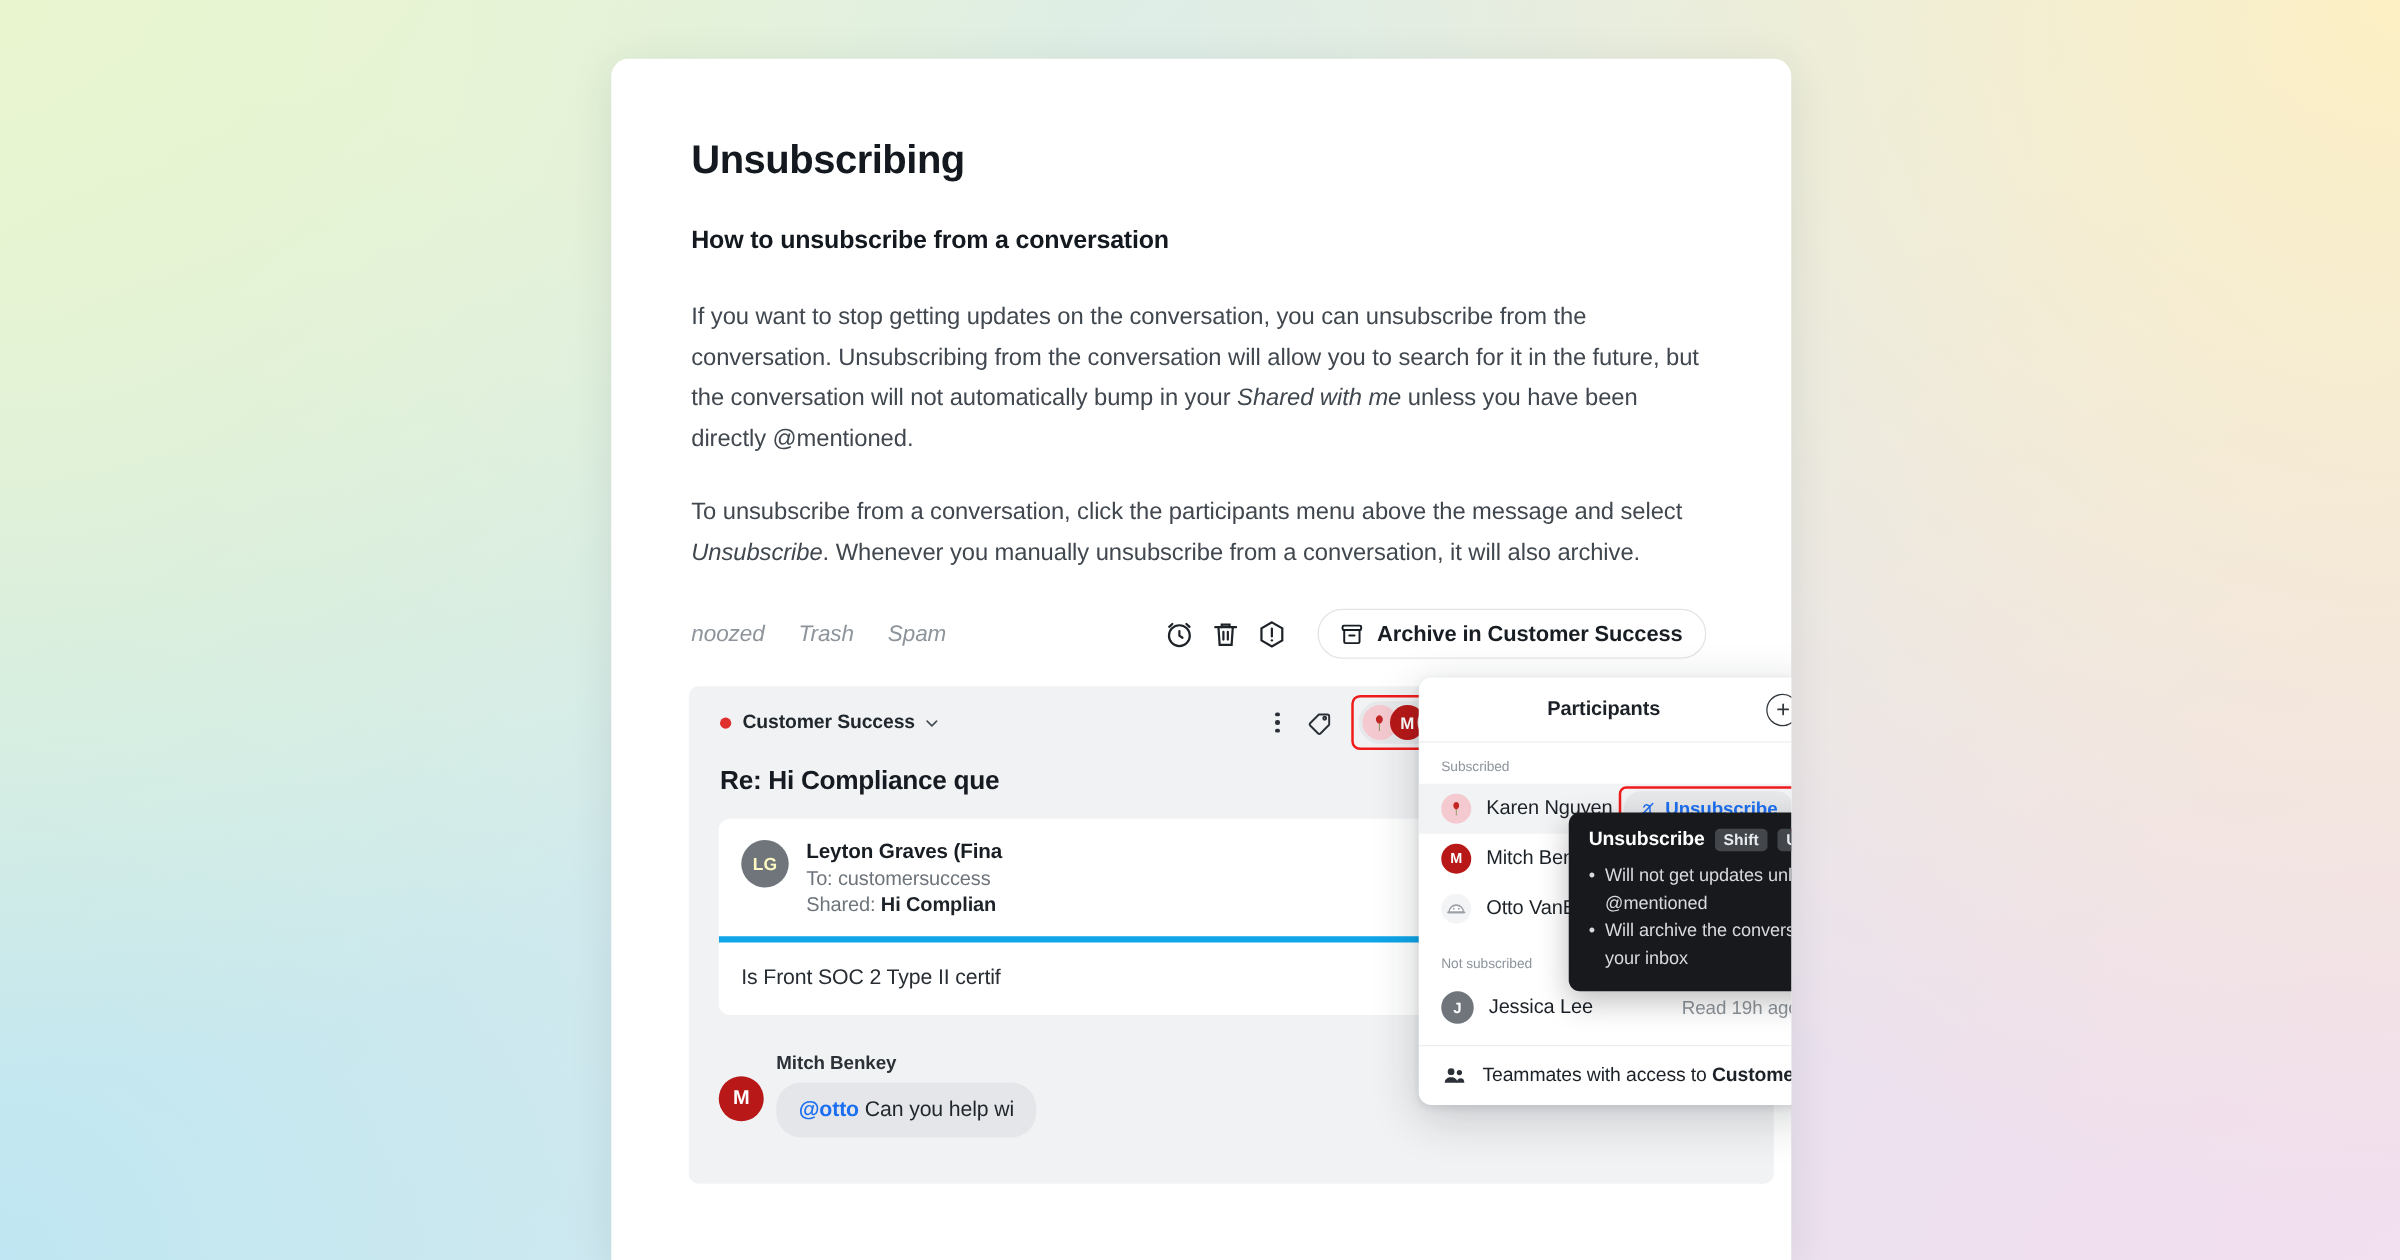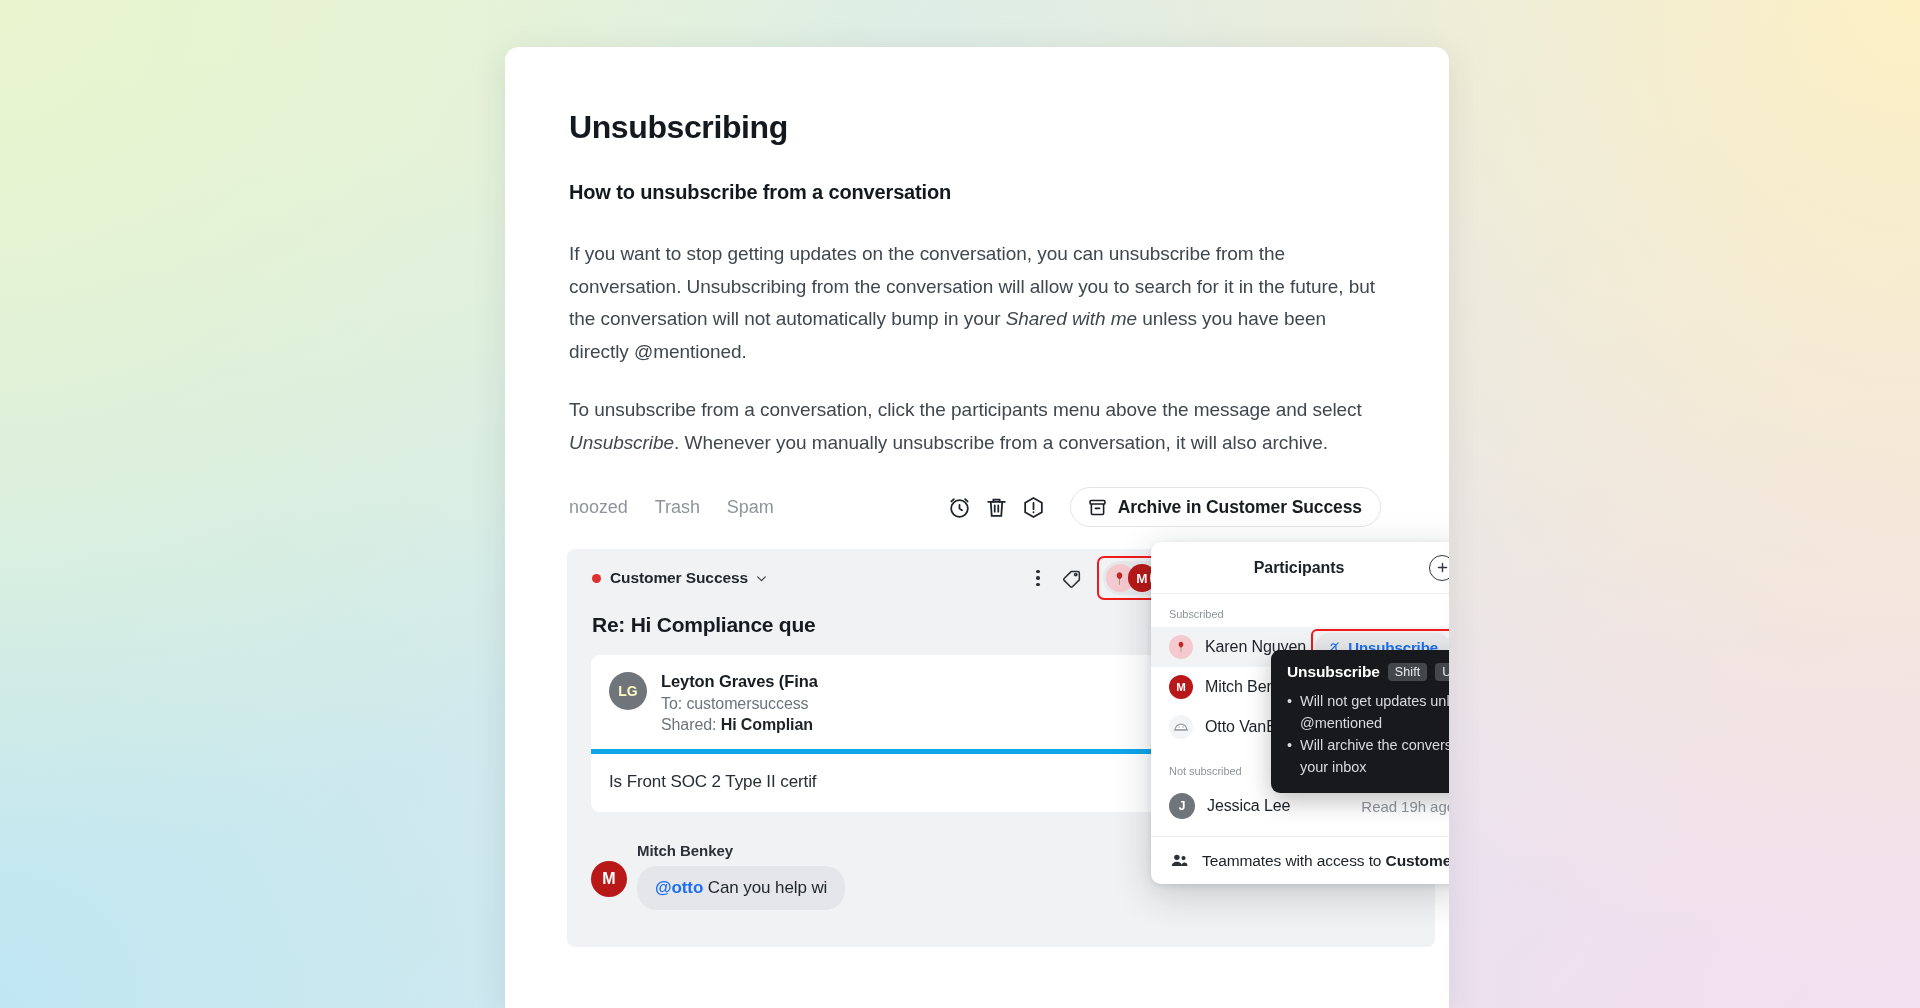--- a/index.html
+++ b/index.html
@@ -20,21 +20,20 @@
 
   
   .page-card {
     position: absolute;
     left: 489px; top: 47px;
     width: 944px; height: 961px;
     background: #ffffff;
     border-radius: 14px 14px 0 0;
     box-shadow: 0 6px 34px rgba(40,50,60,0.10);
     overflow: hidden;
-    margin-left: 16px;
   }
 
   .doc { padding: 62px 68px 0 64px; }
 
   .doc-title {
     font-size: 32px; font-weight: 700; color: #13191f;
     letter-spacing: -0.4px; margin-bottom: 35px;
   }
   .doc-h2 {
     font-size: 20px; font-weight: 700; color: #13191f;
@@ -46,21 +45,21 @@
   }
   .doc-p em { font-style: italic; }
 
   
   .toolbar {
     display: flex; align-items: center;
     margin-top: 25px; height: 44px;
   }
   .tb-tabs { display: flex; gap: 27px; }
   .tb-tab {
-    font-size: 18px; color: #8d949b; letter-spacing: -0.05px;
+    font-size: 18px; color: #8d949b; letter-spacing: -0.05px; font-style: italic;
   }
   .tb-icons {
     margin-left: auto; display: flex; align-items: center; gap: 12px;
   }
   .tb-ico { width: 25px; height: 25px; display: block; color: #1d2329; }
   .archive-btn {
     display: flex; align-items: center; gap: 10px;
     height: 40px; padding: 0 18px 0 16px;
     border: 1px solid #e2e5e8; border-radius: 20px;
     background: #fff; margin-left: 12px;
@@ -253,21 +252,21 @@
     border-radius: 9px;
     padding: 13px 16px 15px 16px;
     z-index: 40;
     box-shadow: 0 8px 24px rgba(0,0,0,0.25);
   }
   .tt-head { display: flex; align-items: center; gap: 8px; margin-bottom: 9px; }
   .tt-title { font-size: 15.5px; font-weight: 700; color: #fff; letter-spacing: -0.1px; }
   .kbd {
     background: #43474c; color: #e9ebed;
     border-radius: 4px; padding: 2px 7px;
-    font-size: 12.5px; font-weight: 400; letter-spacing: 0.1px;
+    font-size: 12.5px; font-weight: 700; letter-spacing: 0.1px;
   }
   .tt-li {
     display: flex; gap: 8px; align-items: flex-start;
     font-size: 14.5px; color: #d8dadd; line-height: 22px; letter-spacing: -0.05px;
   }
   .tt-bullet { color: #d8dadd; }
 
   
   svg { display: block; }
 </style>

